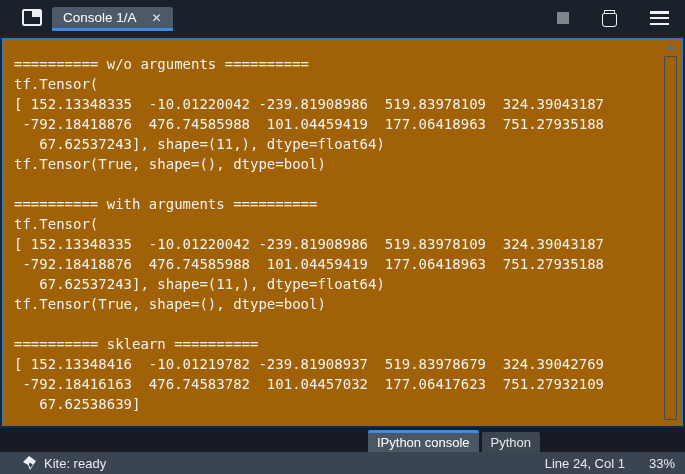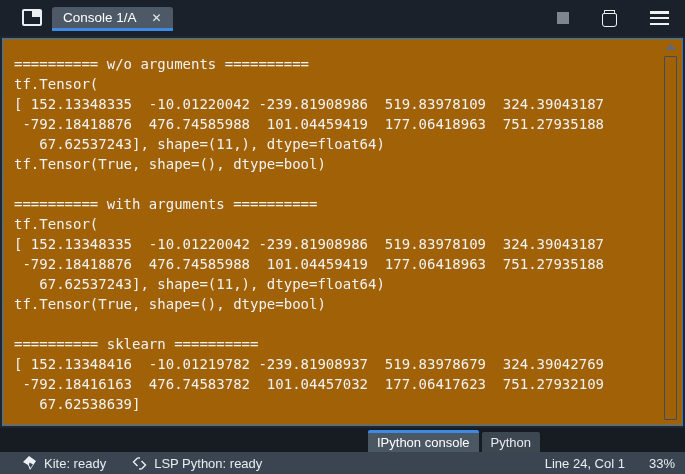--- a/index.html
+++ b/index.html
@@ -139,28 +139,19 @@
 </div>
 
 <div class="statusbar">
   <div class="sitem">
     <svg class="sicon" viewBox="0 0 15 15">
       <polygon points="7,0 14,5 8,14 6,9 1,6" fill="#eef1f4"></polygon>
       <polygon points="7.5,6.5 11,8.5 8.5,12 7,9" fill="#3b4551"></polygon>
     </svg>
     <span>Kite: ready</span>
   </div>
-  <div class="sitem">
-    <svg class="sicon" viewBox="0 0 15 15" fill="none" stroke="#eef1f4" stroke-width="1.4">
-      <path d="M5.5,2 L1.5,6 L5.5,10"></path>
-      <path d="M9.5,5 L13.5,9 L9.5,13"></path>
-      <path d="M5.5,2 L8,2"></path>
-        <path d="M9.5,13 L7,13"></path>
-    </svg>
-    <span>LSP Python: ready</span>
-  </div>
   <div class="sitem noclick push">
     <span>Line 24, Col 1</span>
   </div>
   <div class="sitem noclick pct">
     <span>33%</span>
   </div>
 </div>
 
 </body></html>

